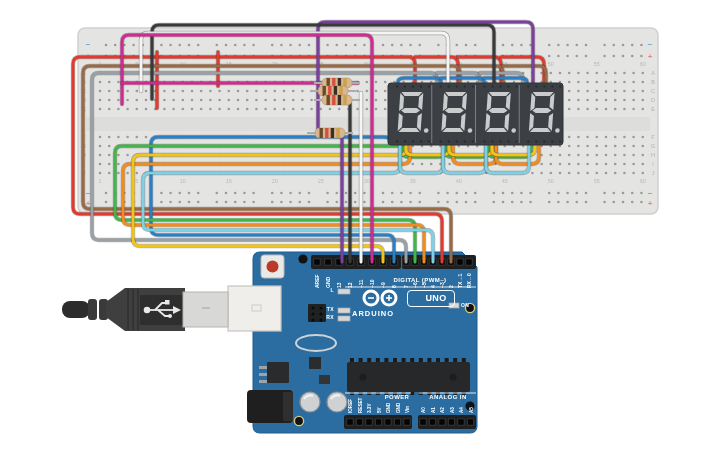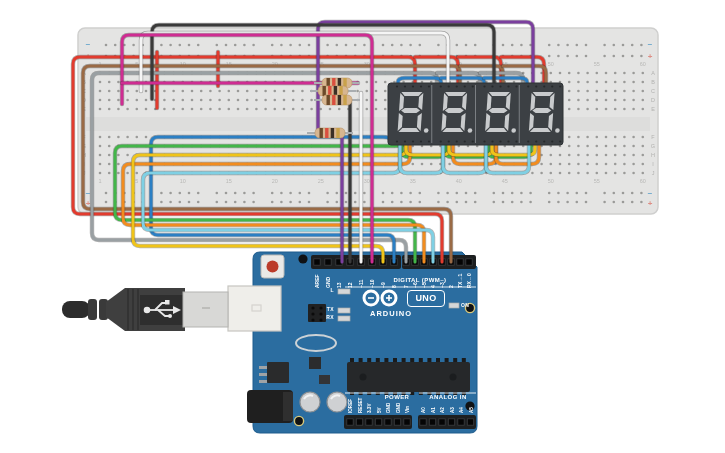--- a/index.html
+++ b/index.html
@@ -1307,23 +1307,23 @@
         <circle cx="544.25" cy="86.5" r="1.1" fill="#26292c"></circle>
         <circle cx="544.25" cy="141.5" r="1.1" fill="#26292c"></circle>
         <circle cx="552.25" cy="86.5" r="1.1" fill="#26292c"></circle>
         <circle cx="552.25" cy="141.5" r="1.1" fill="#26292c"></circle>
         <circle cx="560.25" cy="86.5" r="1.1" fill="#26292c"></circle>
         <circle cx="560.25" cy="141.5" r="1.1" fill="#26292c"></circle>
       </g>
     </svg>
 
 <div class="abs silk" style="left:378px;top:277px;width:84px;font-size:6px;text-align:center;">DIGITAL (PWM~)</div>
-<div class="abs silk" style="left:352px;top:309px;width:60px;font-size:7.5px;text-align:right;letter-spacing:1px;">ARDUINO</div>
+<div class="abs silk" style="left:352px;top:309px;width:60px;font-size:7.5px;text-align:left;letter-spacing:1px;">ARDUINO</div>
 <div class="abs silk" style="left:407px;top:290px;width:36px;height:15px;border:1.4px solid #fff;border-radius:4px;
-      font-size:9px;line-height:15px;text-align:center;">UNO</div>
+      font-size:9px;line-height:15px;text-align:center;padding-left:10px;">UNO</div>
 <div class="abs silk" style="left:322px;top:287px;width:12px;font-size:5px;text-align:right;">L</div>
 <div class="abs silk" style="left:322px;top:306px;width:12px;font-size:5px;text-align:right;">TX</div>
 <div class="abs silk" style="left:322px;top:314px;width:12px;font-size:5px;text-align:right;">RX</div>
 <div class="abs silk" style="left:461px;top:302px;font-size:5px;">ON</div>
 <div class="abs silk" style="left:364px;top:394px;width:66px;font-size:6px;text-align:center;">POWER</div>
 <div class="abs silk" style="left:417px;top:394px;width:62px;font-size:6px;text-align:center;">ANALOG IN</div>
 
 </div>
 
 </body></html>

